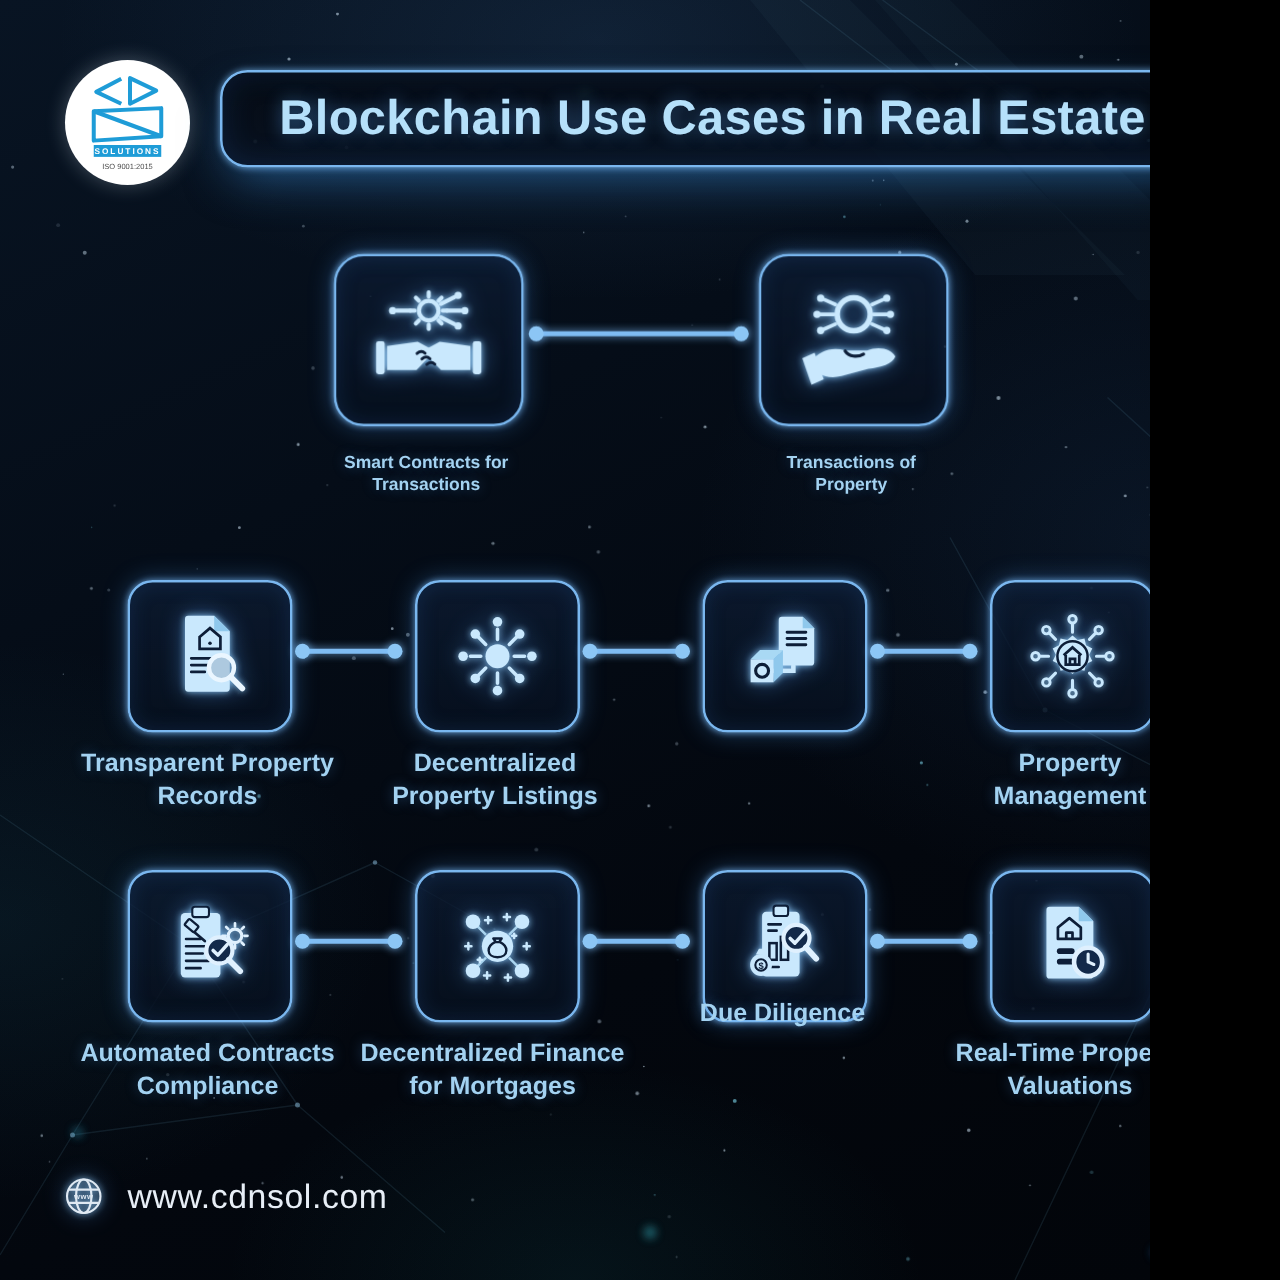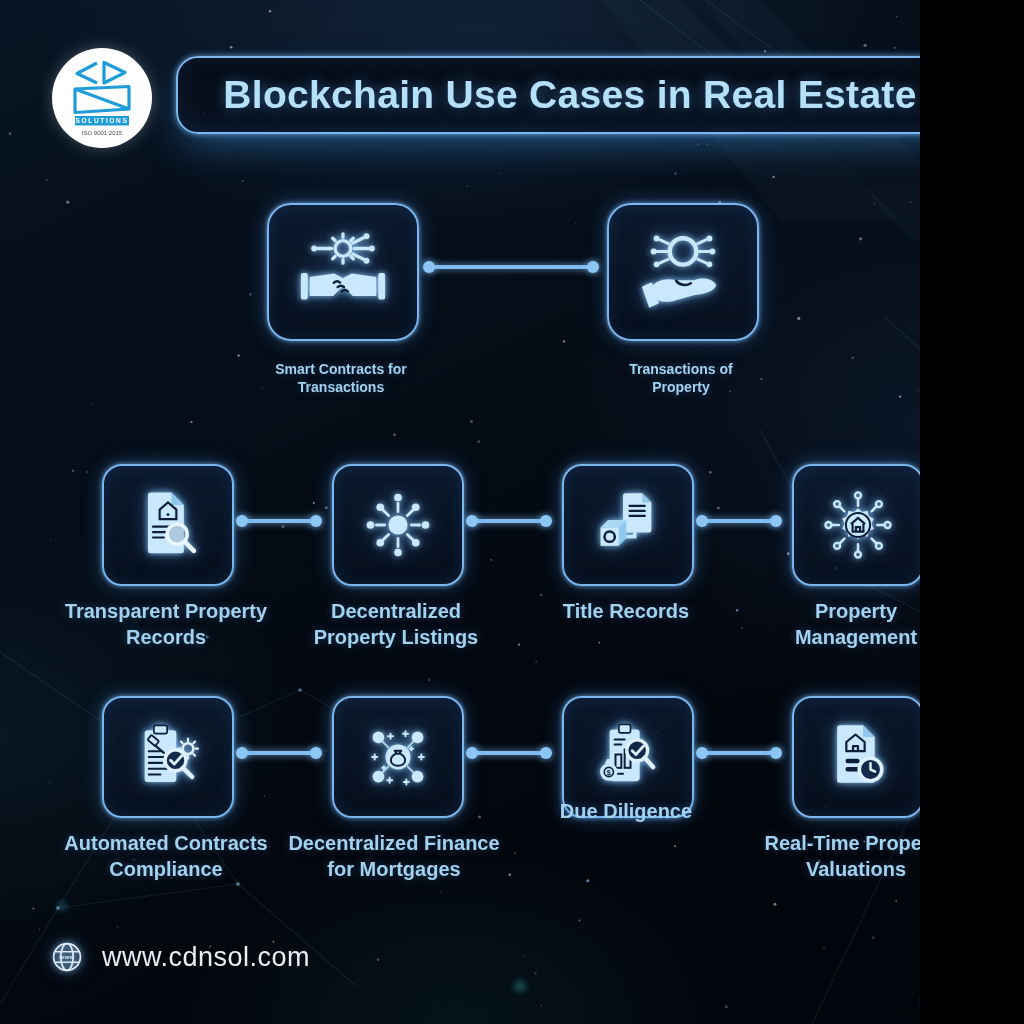--- a/index.html
+++ b/index.html
@@ -391,21 +391,20 @@
   </div>
 
   <div class="connector" style="left:243px;top:519px;width:72px"></div>
   <div class="connector" style="left:473px;top:519px;width:72px"></div>
   <div class="connector" style="left:703px;top:519px;width:72px"></div>
 
   <div class="label l2" style="left:166px;top:598px">Transparent Property
 Records</div>
   <div class="label l2" style="left:396px;top:598px">Decentralized
 Property Listings</div>
-  <div class="label l2" style="left:626px;top:598px">Title Records</div>
   <div class="label l2" style="left:856px;top:598px">Property
 Management</div>
 
   <div class="card sm" style="left:102px;top:696px">
     <span class="icon">
       <svg viewBox="0 0 96 96" width="80" height="80">
         <rect x="20" y="16" width="38" height="62" rx="4" fill="#c9e8fd"></rect>
         <rect x="31" y="10" width="16" height="10" rx="2.5" fill="#c9e8fd" stroke="#0d1e38" stroke-width="2"></rect>
         <g stroke="#0d1e38" stroke-width="2.5" stroke-linecap="round" fill="none">
           <path d="M25,41h14 M25,48h20 M25,55h16 M25,62h22 M25,69h14"></path>

